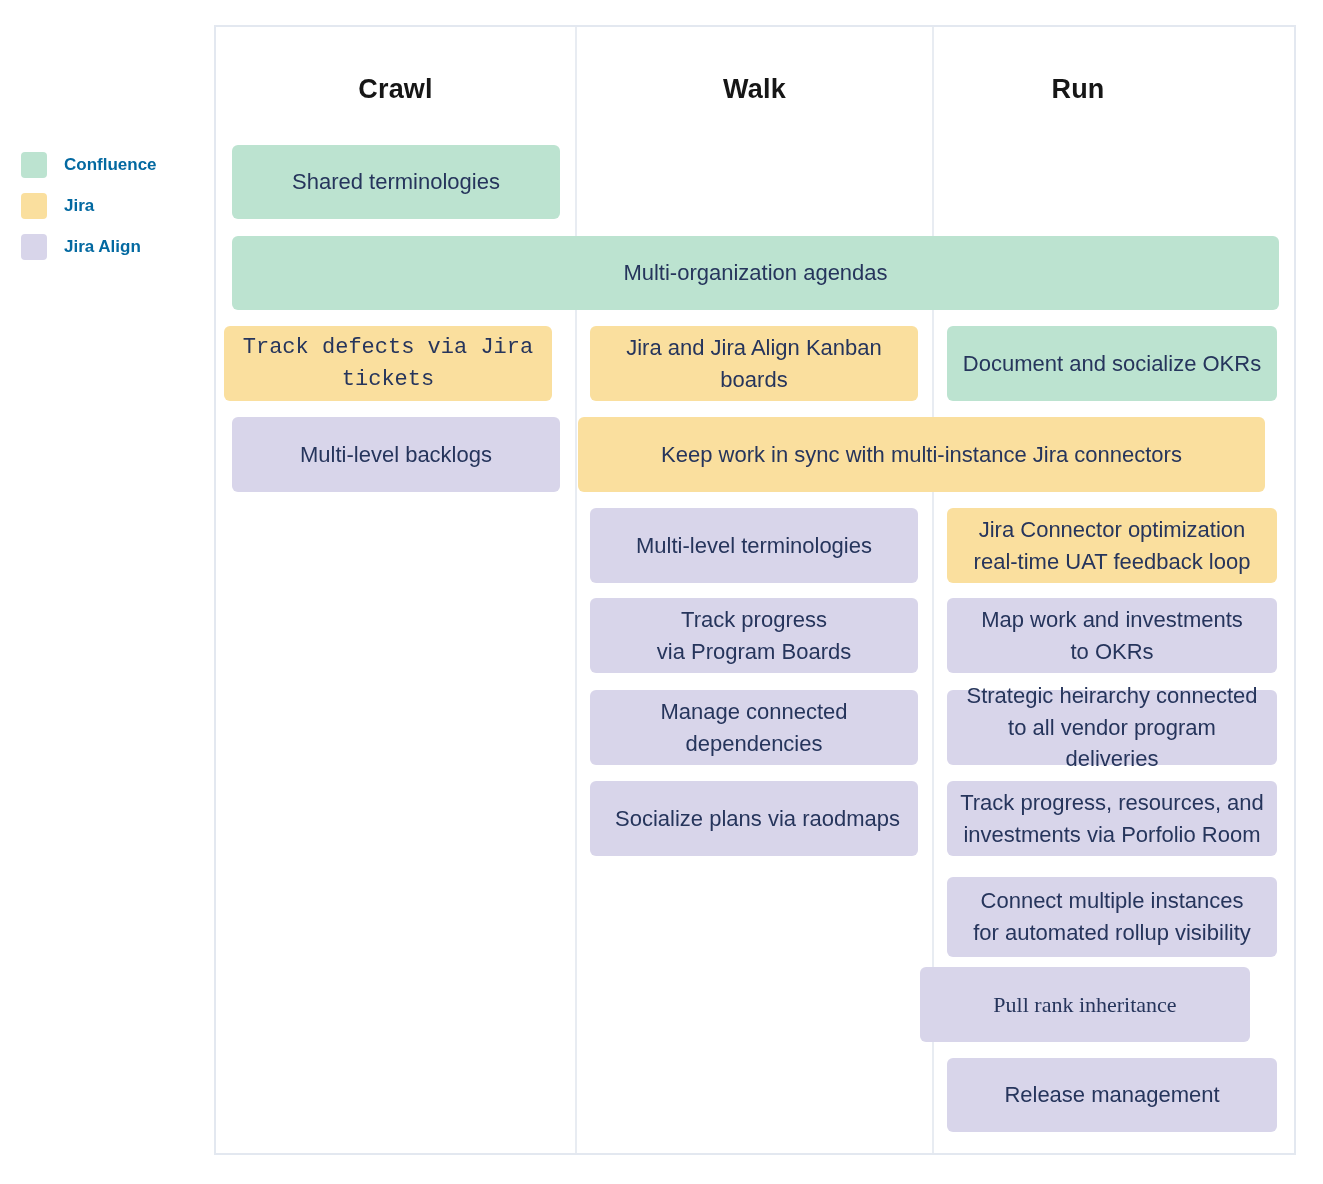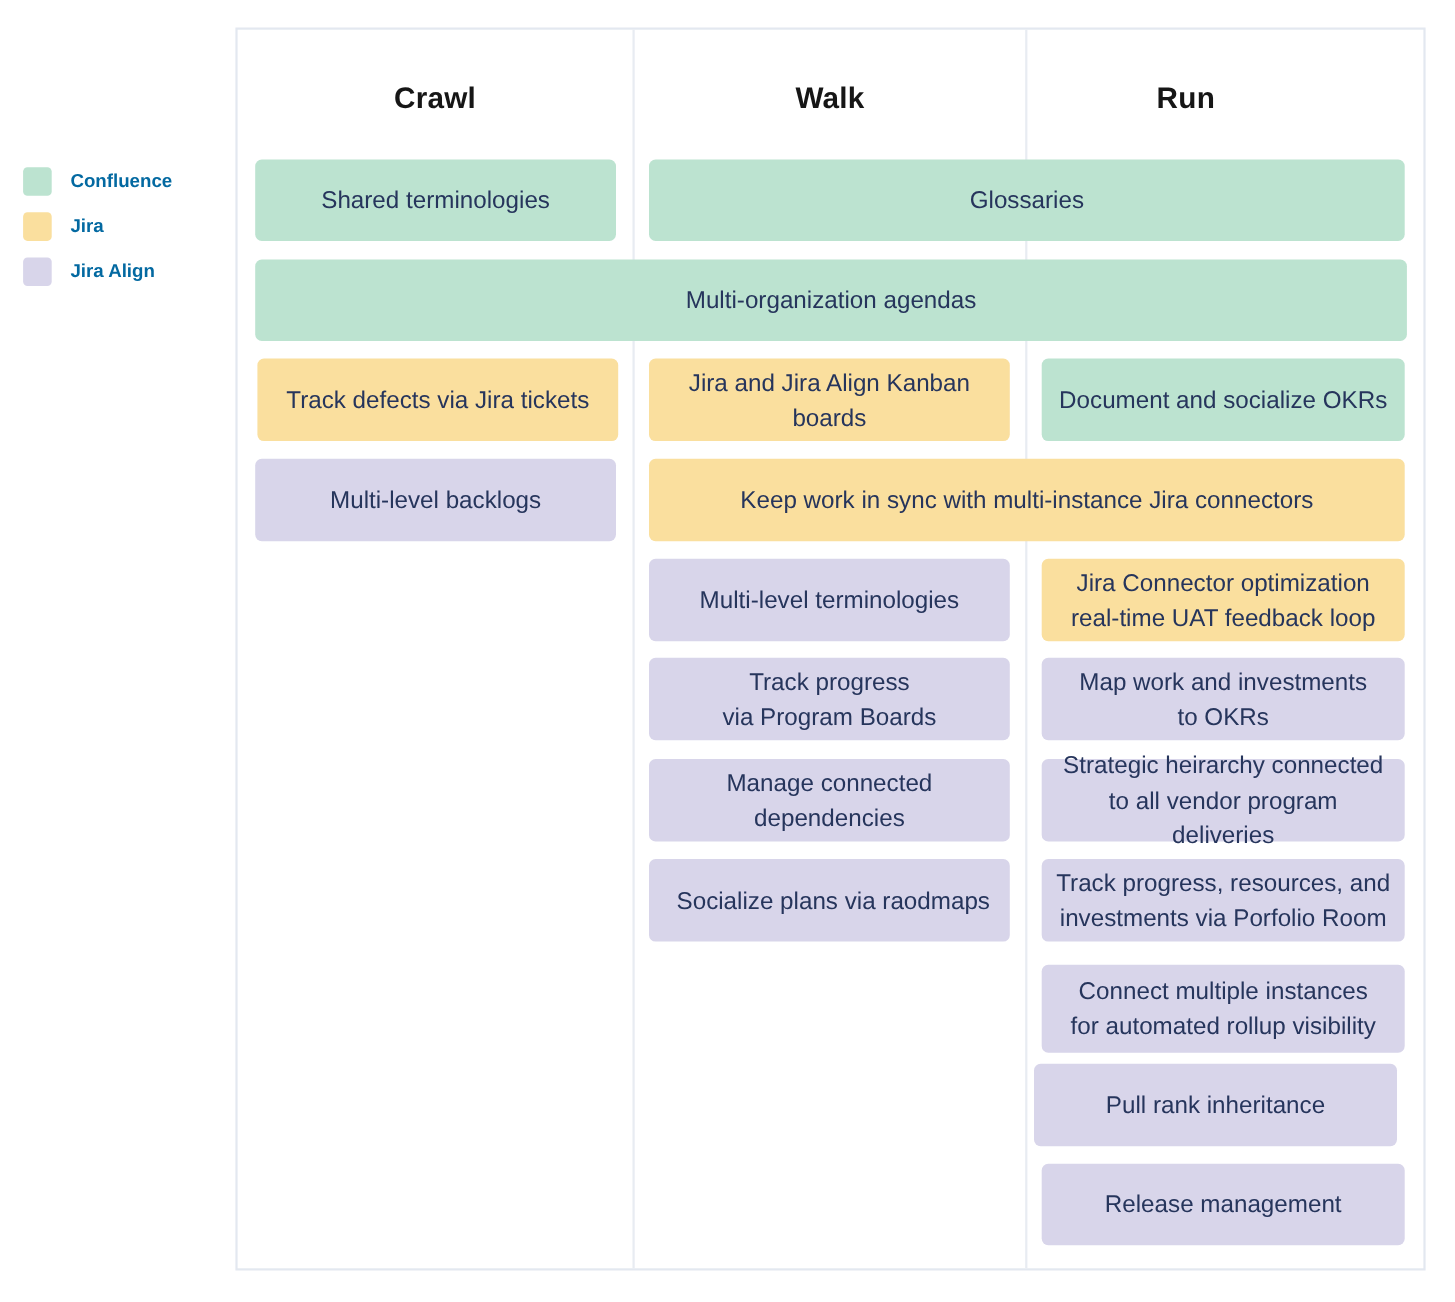--- a/index.html
+++ b/index.html
@@ -109,30 +109,29 @@
   <div class="matrix">
 
     <div class="col-divider" style="left:359px;"></div>
     <div class="col-divider" style="left:716px;"></div>
 
     <div class="col-header" style="left:0; width:359px;">Crawl</div>
     <div class="col-header" style="left:361px; width:355px;">Walk</div>
     <div class="col-header" style="left:718px; width:288px;">Run</div>
 
     <div class="box c-confluence" style="left:16px;  top:118px; width:328px; height:74px;">Shared terminologies</div>
-    <div class="box c-confluence" style="left:374px; top:118px; width:687px; height:74px;">Glossaries</div>
 
     <div class="box c-confluence" style="left:16px;  top:209px; width:1047px; height:74px;">Multi-organization agendas</div>
 
-    <div class="box c-jira" style="left:18px;  top:299px; width:328px; height:75px;">Track defects via Jira tickets</div>
+    <div class="box c-jira" style="left:8px;  top:299px; width:328px; height:75px;font-family:Liberation Mono, monospace;">Track defects via Jira tickets</div>
     <div class="box c-jira" style="left:374px; top:299px; width:328px; height:75px;">Jira and Jira Align Kanban boards</div>
     <div class="box c-confluence" style="left:731px; top:299px; width:330px; height:75px;">Document and socialize OKRs</div>
 
     <div class="box c-jira-align" style="left:16px;  top:390px; width:328px; height:75px;">Multi-level backlogs</div>
-    <div class="box c-jira" style="left:374px; top:390px; width:687px; height:75px;">Keep work in sync with multi-instance Jira connectors</div>
+    <div class="box c-jira" style="left:362px; top:390px; width:687px; height:75px;">Keep work in sync with multi-instance Jira connectors</div>
 
     <div class="box c-jira-align" style="left:374px; top:481px; width:328px; height:75px;">Multi-level terminologies</div>
     <div class="box c-jira" style="left:731px; top:481px; width:330px; height:75px;">Jira Connector optimization
 real-time UAT feedback loop</div>
 
     <div class="box c-jira-align" style="left:374px; top:571px; width:328px; height:75px;">Track progress
 via Program Boards</div>
     <div class="box c-jira-align" style="left:374px; top:663px; width:328px; height:75px;">Manage connected dependencies</div>
 
     <div class="box c-jira-align" style="left:731px; top:571px; width:330px; height:75px;">Map work and investments
@@ -140,18 +139,18 @@
     <div class="box c-jira-align" style="left:731px; top:663px; width:330px; height:75px;">Strategic heirarchy connected
 to all vendor program deliveries</div>
 
     <div class="box c-jira-align" style="left:374px; top:754px; width:328px; height:75px;padding-left:19px;">Socialize plans via raodmaps</div>
     <div class="box c-jira-align" style="left:731px; top:754px; width:330px; height:75px;">Track progress, resources, and
 investments via Porfolio Room</div>
 
     <div class="box c-jira-align" style="left:731px; top:850px; width:330px; height:80px;">Connect multiple instances
 for automated rollup visibility</div>
 
-    <div class="box c-jira-align" style="left:724px; top:940px; width:330px; height:75px;">Pull rank inheritance</div>
+    <div class="box c-jira-align" style="left:704px; top:940px; width:330px; height:75px;font-family:Liberation Serif, serif;">Pull rank inheritance</div>
 
     <div class="box c-jira-align" style="left:731px; top:1031px; width:330px; height:74px;">Release management</div>
 
   </div>
 </div>
 
 </body></html>

